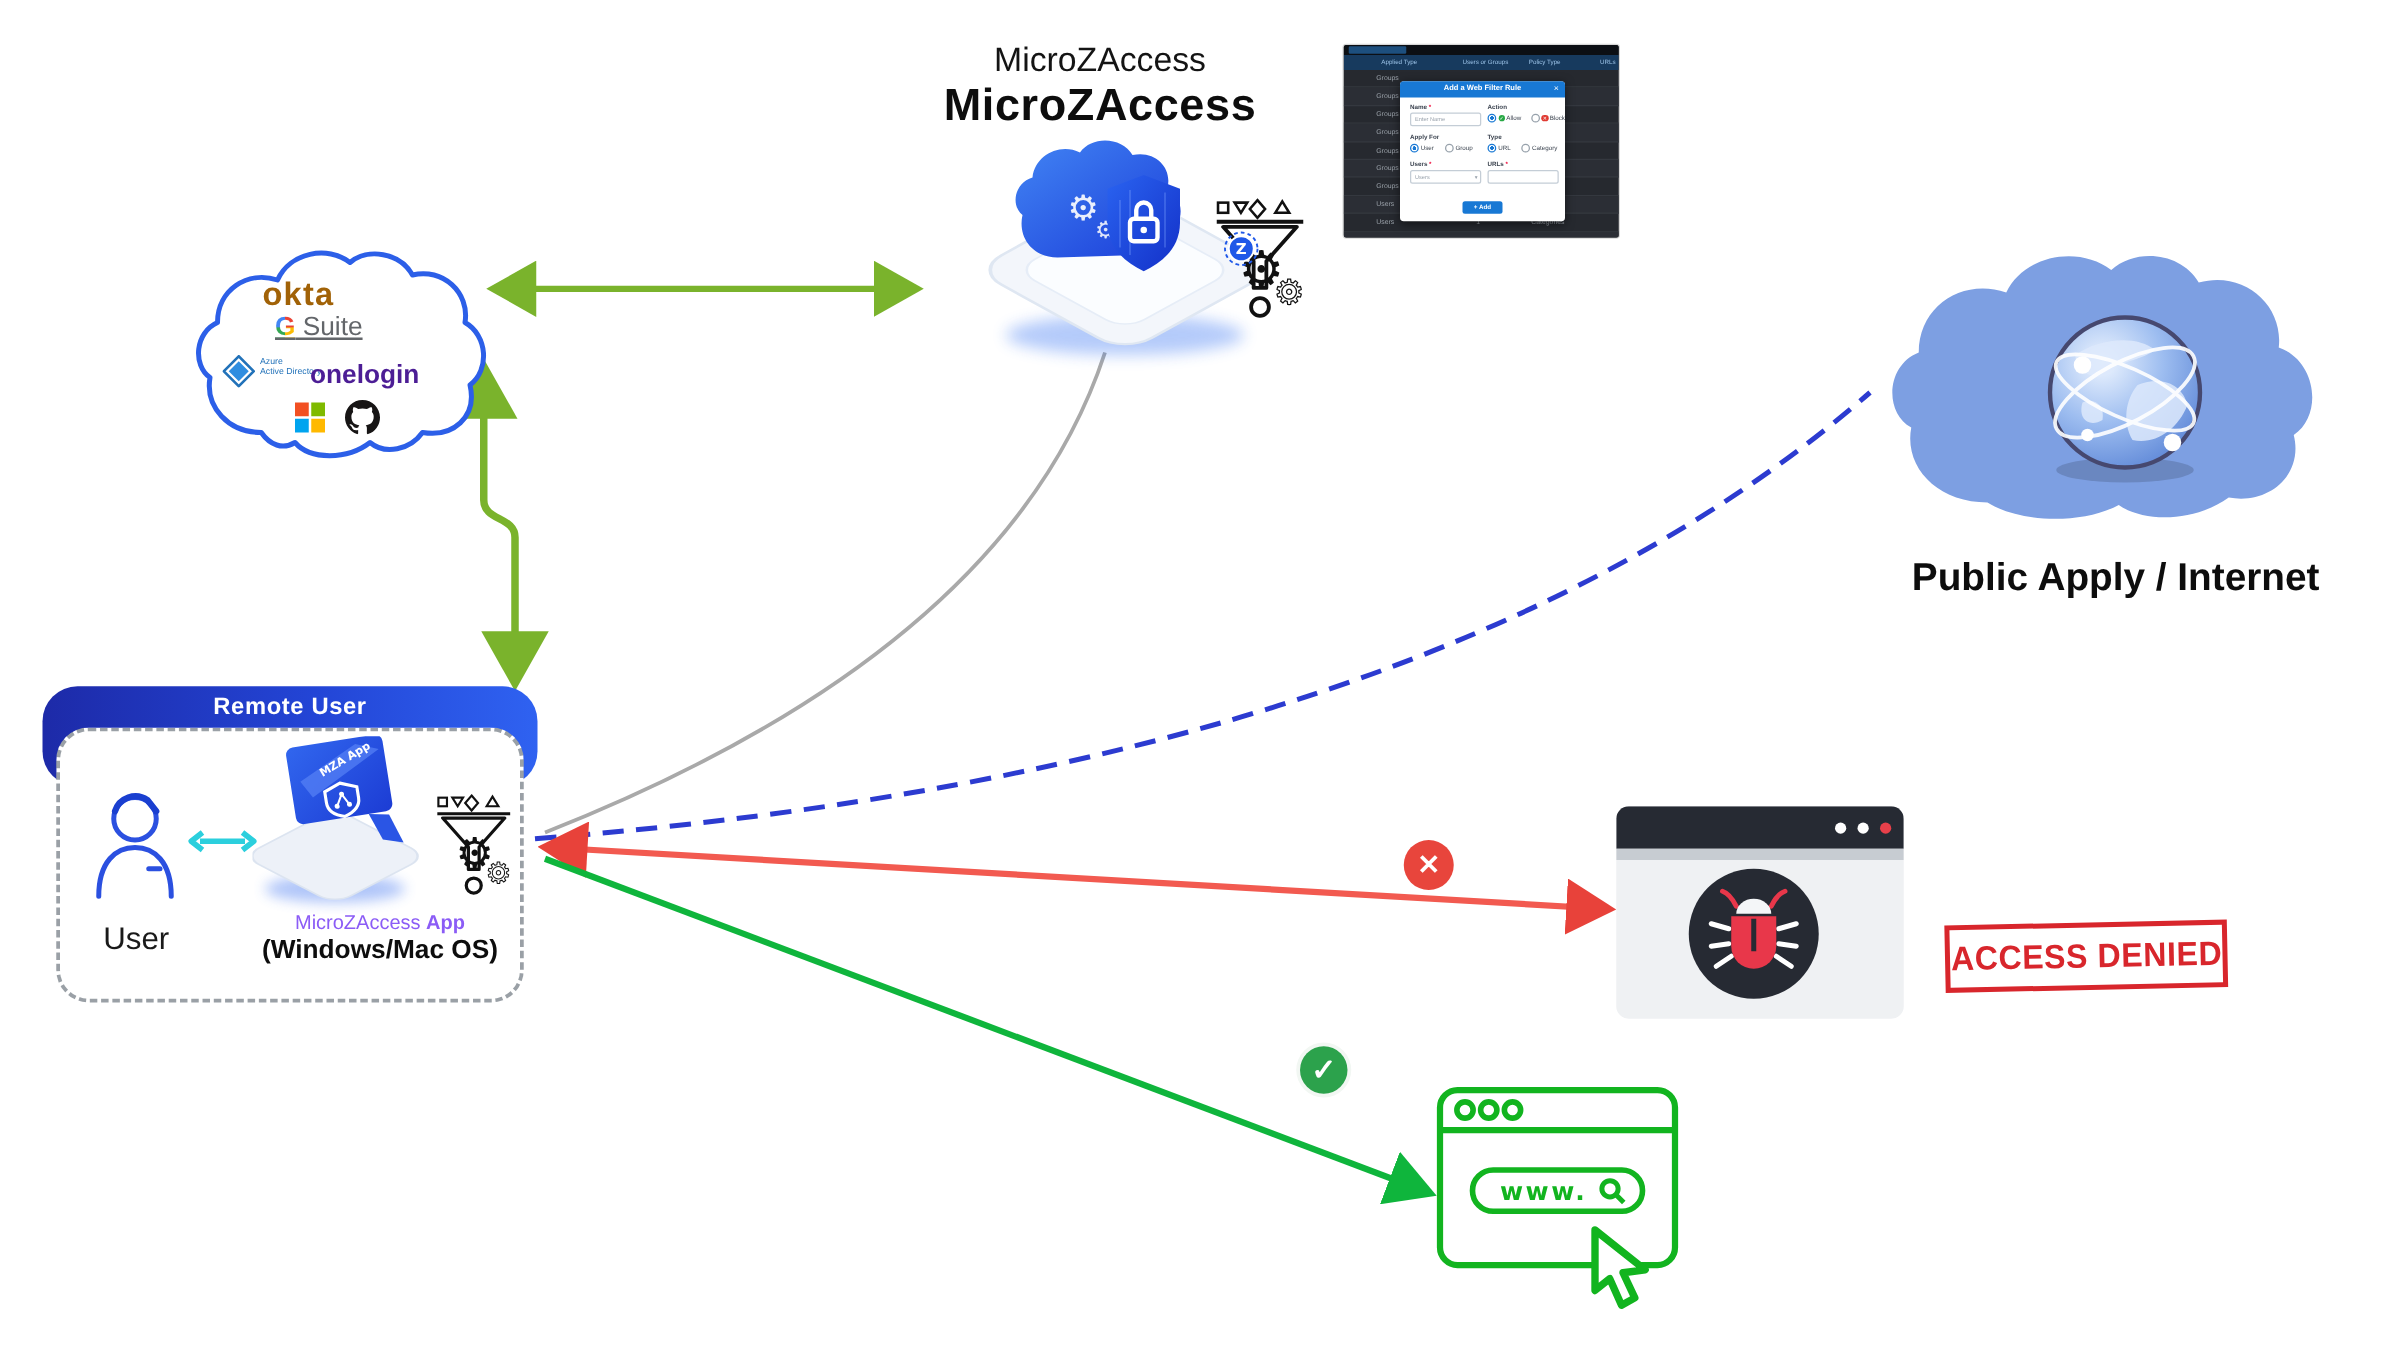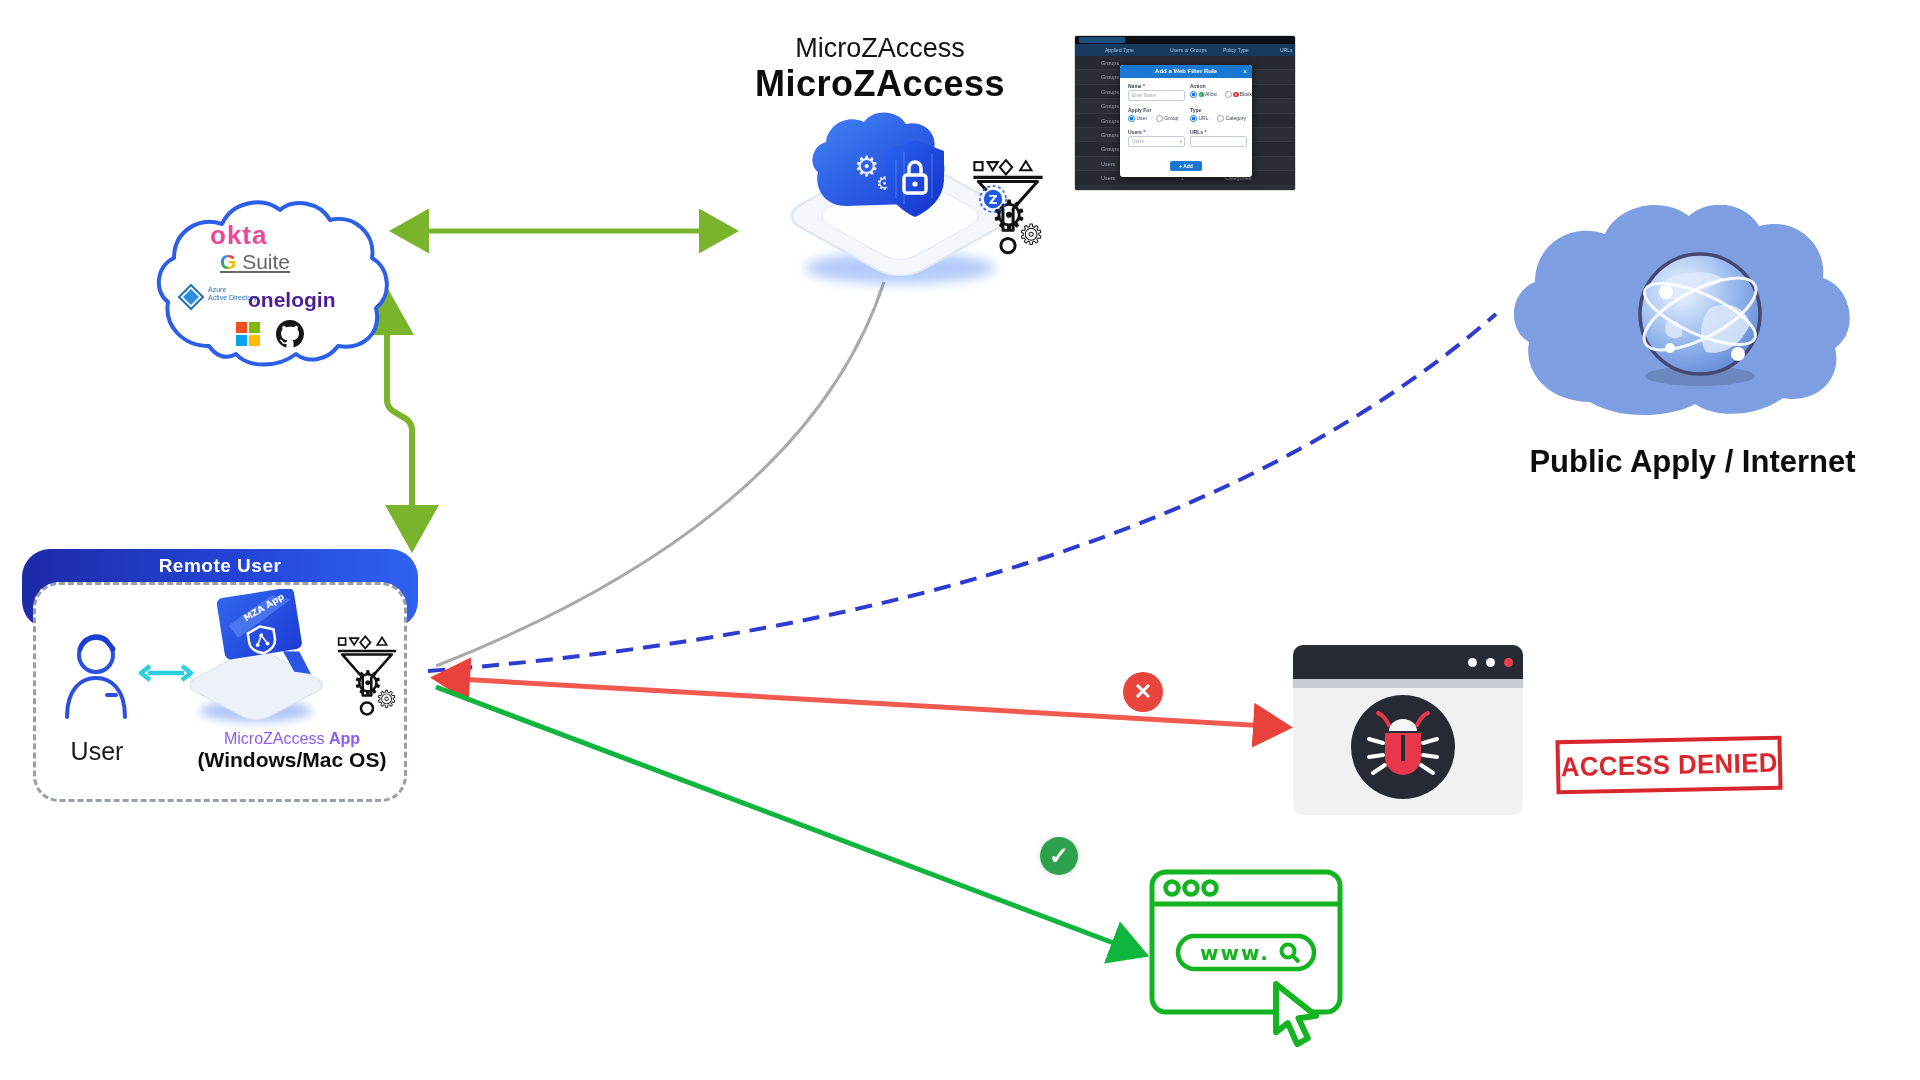--- a/index.html
+++ b/index.html
@@ -41,32 +41,32 @@
   .mini-ic{display:inline-block;width:5.5px;height:5.5px;border-radius:50%;color:#fff;font-size:4px;
            line-height:5.5px;text-align:center;vertical-align:middle;margin-right:1px;}
   .mini-ic.ok{background:#27a844;}
   .mini-ic.no{background:#e03a32;}
   .addbtn{position:absolute;left:50px;bottom:6px;width:32px;height:10px;background:#1878d4;border-radius:2px;
           color:#fff;font-size:5px;text-align:center;line-height:10px;font-weight:bold;}
 
   
   .idc{left:148px;top:188px;width:250px;height:200px;}
   .idc .logo{position:absolute;white-space:nowrap;}
-  .okta{left:62px;top:32px;font-size:26px;font-weight:bold;color:#ec4899;letter-spacing:1px;}
+  .okta{left:62px;top:32px;font-size:26px;font-weight:bold;color:#a16207;letter-spacing:1px;}
   .gsuite{left:72px;top:62px;font-size:21px;color:#63666a;text-decoration:underline;}
   .gsuite .g{font-weight:bold;background:conic-gradient(#ea4335 0 25%,#fbbc05 25% 50%,#34a853 50% 75%,#4285f4 75% 100%);
              -webkit-background-clip:text;background-clip:text;color:transparent;}
   .azure{left:30px;top:98px;font-size:7px;color:#2272b9;line-height:1.15;}
   .onelogin{left:100px;top:100px;font-size:21px;font-weight:bold;color:#4c1d95;}
   .mslogo{left:88px;top:134px;width:24px;height:24px;}
   .mslogo i{position:absolute;width:11px;height:11px;}
   .gh{left:128px;top:132px;}
 
   
-  .rcard{left:22px;top:549px;width:396px;height:253px;text-decoration:underline;}
+  .rcard{left:34px;top:549px;width:396px;height:253px;text-decoration:underline;}
   .rband{position:absolute;left:0;top:0;width:100%;height:80px;border-radius:28px;
          background:linear-gradient(90deg,#1d2aa8 0%,#2345d6 55%,#2f62f1 100%);}
   .rinner{position:absolute;left:11px;right:11px;top:33px;bottom:0;background:#fff;
           border:3px dashed #9aa0a6;border-radius:26px;}
   .rtitle{position:absolute;left:0;top:6px;width:100%;text-align:center;color:#fff;
           font-size:19px;font-weight:bold;letter-spacing:.5px;}
   .ulabel{position:absolute;left:20px;top:188px;width:110px;text-align:center;font-size:25px;color:#1a1a1a;}
   .applabel{position:absolute;left:150px;top:181px;width:240px;text-align:center;}
   .applabel .a1{font-size:16px;color:#8b5cf6;}
   .applabel .a1 b{font-weight:bold;}

